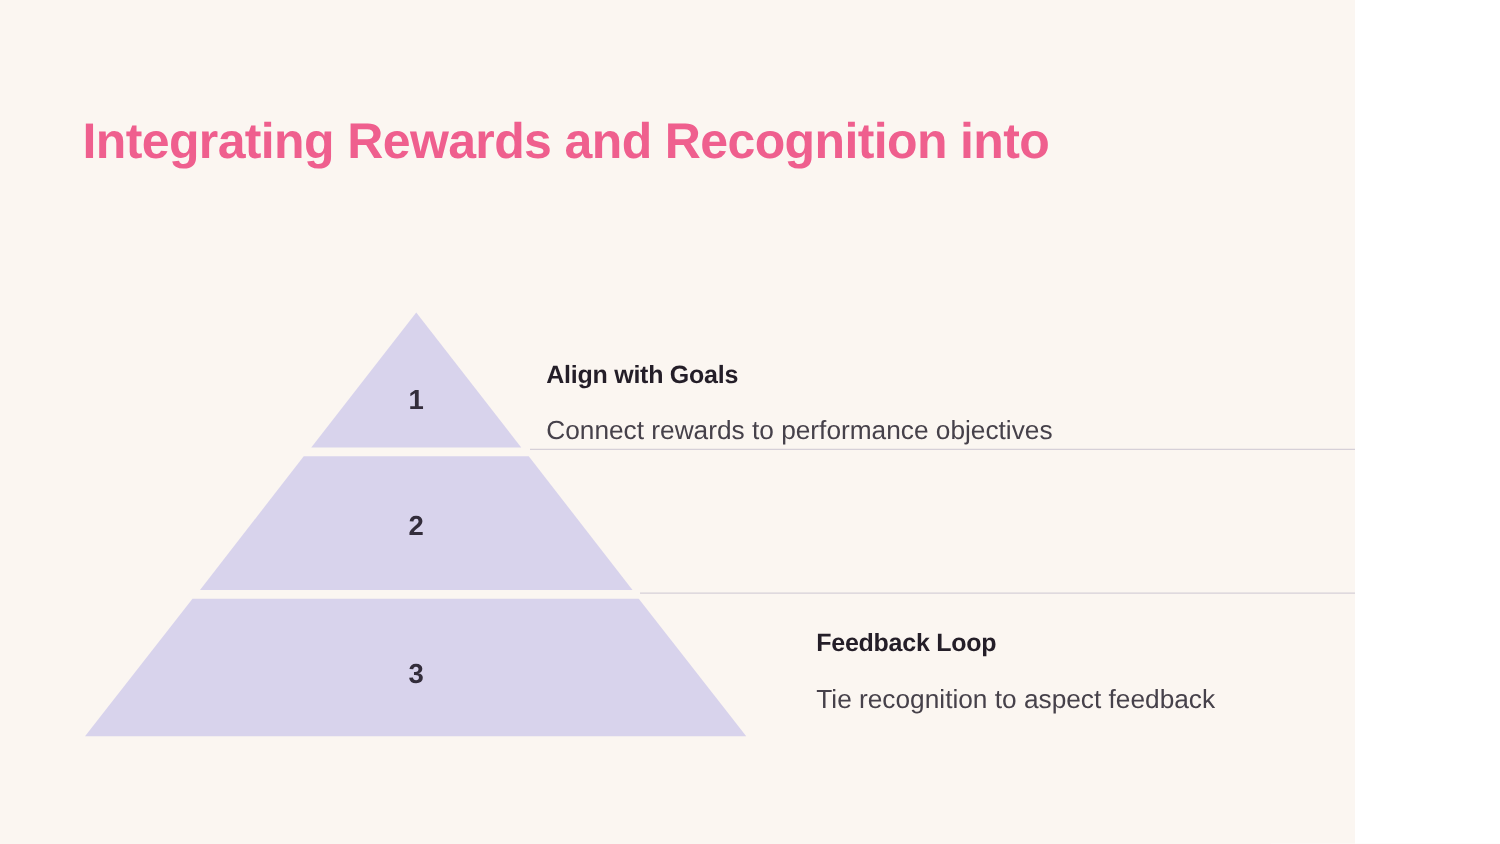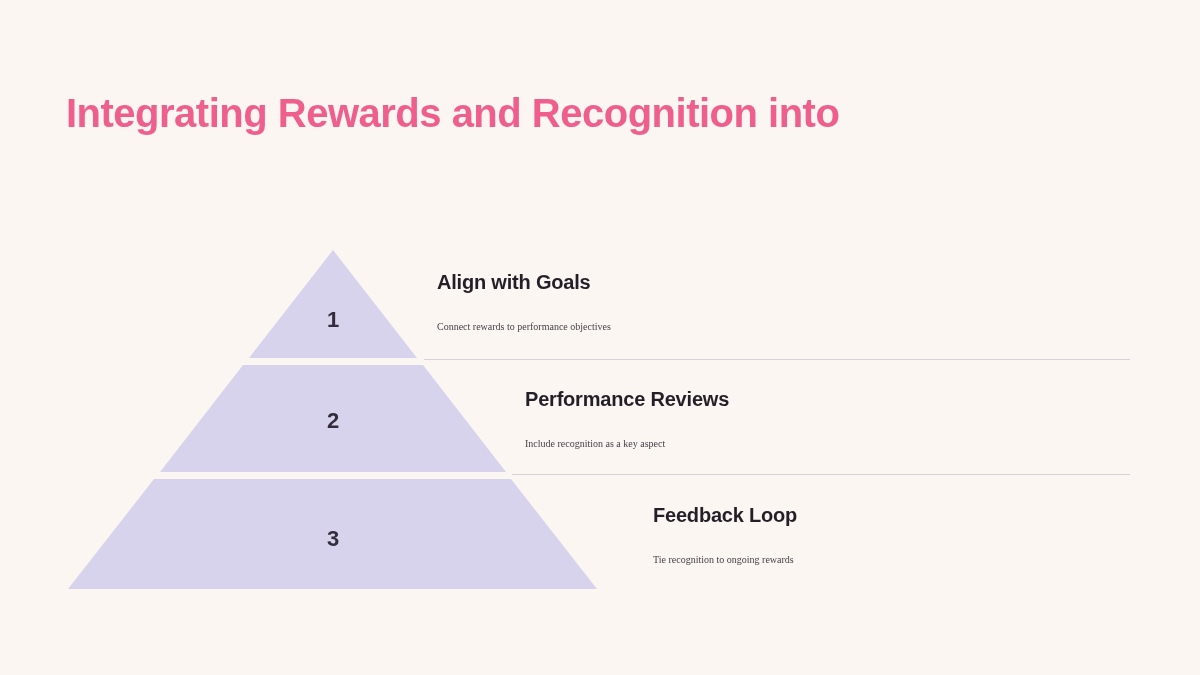--- a/index.html
+++ b/index.html
@@ -2,21 +2,21 @@
 <html><head>
 <meta charset="utf-8">
 <style>
   html, body {
     margin: 0;
     padding: 0;
     font-family: "Liberation Sans", sans-serif;
   }
   .slide {
     position: relative;
-    width: 1200px;
+    width: 1084px;
     height: 675px;
     background: #FBF6F1;
     overflow: hidden;
   }
   .slide-title {
     position: absolute;
     left: 66px;
     top: 80px;
     width: 930px;
     font-size: 40px;
@@ -41,38 +41,37 @@
     font-size: 22px;
     font-weight: 700;
     color: #332D3B;
   }
   .tier-number.n1 { left: 313px; top: 305px; }
   .tier-number.n2 { left: 313px; top: 406px; }
   .tier-number.n3 { left: 313px; top: 524px; }
   .tier-text {
     position: absolute;
   }
-  .tier-text.b1 { left: 437px; top: 270px; }
+  .tier-text.b1 { left: 437px; top: 288px; }
   .tier-text.b2 { left: 525px; top: 387px; }
   .tier-text.b3 { left: 613px; top: 503px; margin-left: 40px; }
   .tier-heading {
     margin: 0;
     font-size: 20px;
     font-weight: 700;
     letter-spacing: -0.2px;
     line-height: 24px;
     color: #241E28;
   }
   .tier-desc {
     margin: 24px 0 0 0;
-    font-size: 10px;
+    font-size: 21px;
     font-weight: 400;
     line-height: 18px;
     color: #46414A;
-    font-family: Liberation Serif, serif;
   }
   .sep-line {
     position: absolute;
     height: 1px;
     background: #D6D0D8;
   }
   .sep-line.s1 { left: 424px; top: 359px; width: 706px; }
   .sep-line.s2 { left: 512px; top: 474px; width: 618px; }
 </style>
 </head>
@@ -96,22 +95,20 @@
 
   <div class="sep-line s1"></div>
   <div class="sep-line s2"></div>
 
   <div class="tier-text b1">
     <h3 class="tier-heading">Align with Goals</h3>
     <p class="tier-desc">Connect rewards to performance objectives</p>
   </div>
 
   <div class="tier-text b2">
-    <h3 class="tier-heading">Performance Reviews</h3>
-    <p class="tier-desc">Include recognition as a key aspect</p>
   </div>
 
   <div class="tier-text b3">
     <h3 class="tier-heading">Feedback Loop</h3>
-    <p class="tier-desc">Tie recognition to ongoing rewards</p>
+    <p class="tier-desc">Tie recognition to aspect feedback</p>
   </div>
 
 </div>
 
 </body></html>

